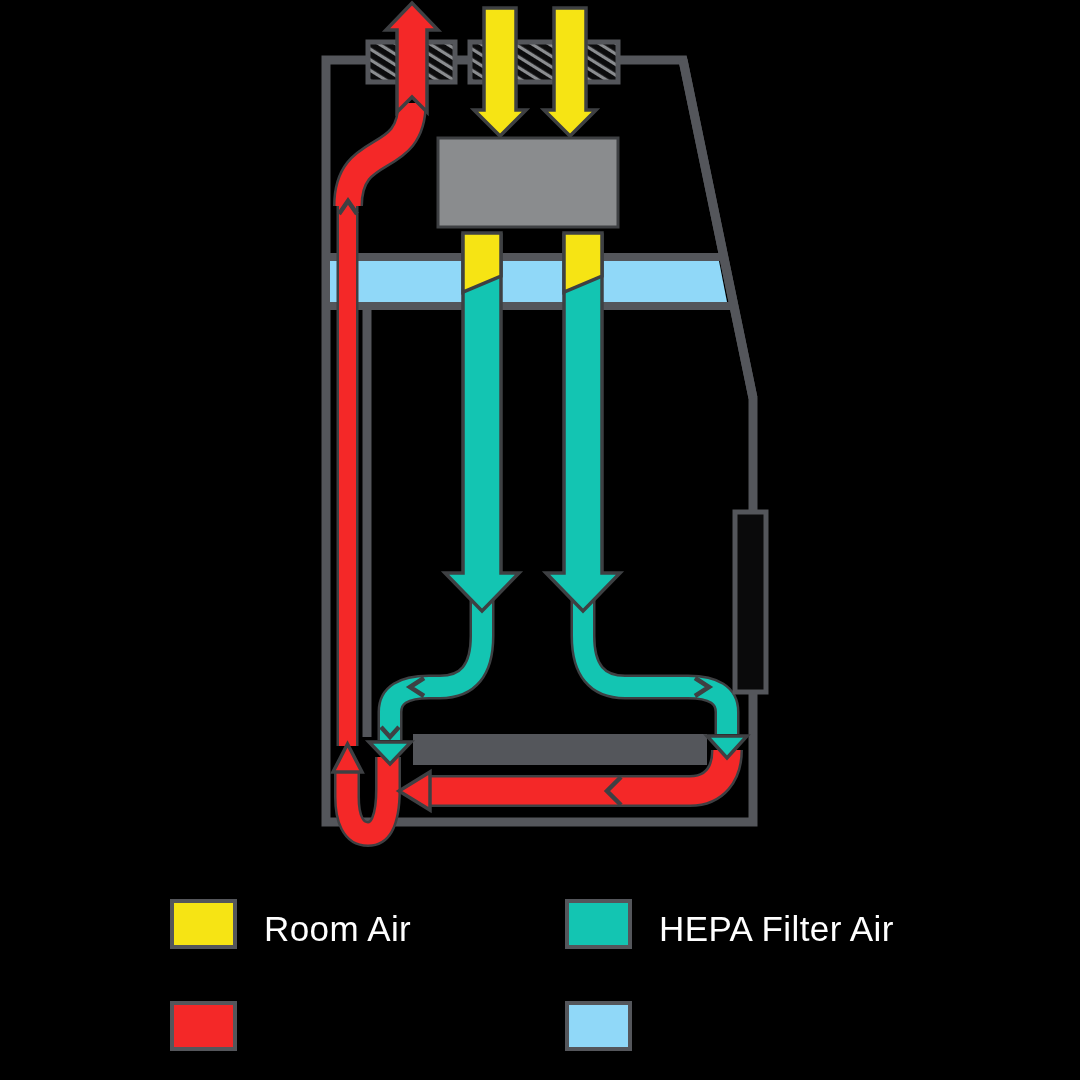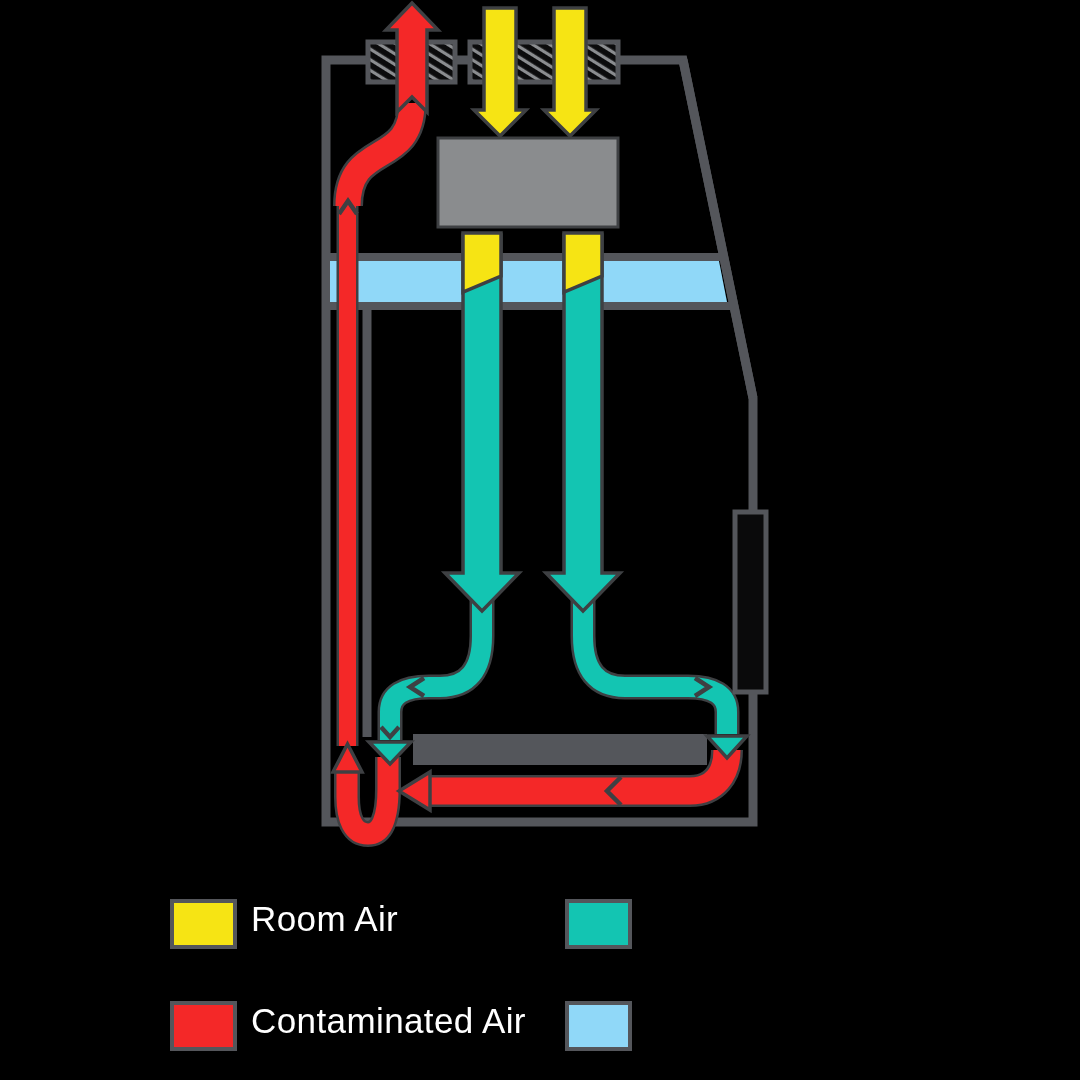--- a/index.html
+++ b/index.html
@@ -27,21 +27,21 @@
   
   .ol   {fill:none;stroke:var(--c-band_outline)}
   .red-b{fill:none;stroke:var(--c-contaminated_air)}
   .tea-b{fill:none;stroke:var(--c-hepa_air)}
   .f-red{fill:var(--c-contaminated_air);stroke:var(--c-band_outline);stroke-width:3.5}
   .f-tea{fill:var(--c-hepa_air);stroke:var(--c-band_outline);stroke-width:3.5}
   .f-yel{fill:var(--c-room_air);stroke:var(--c-band_outline);stroke-width:3.5}
   .chev {fill:none;stroke:var(--c-band_outline);stroke-width:4.5;stroke-linejoin:miter}
 
   
-  .legend-item{position:absolute;display:flex;align-items:flex-start;gap:14px}
+  .legend-item{position:absolute;display:flex;align-items:flex-end;gap:27px}
   .swatch{width:67px;height:50px;border:4px solid var(--c-outline);flex:0 0 auto}
   .sw-room{background:var(--c-room_air)}
   .sw-hepa-air{background:var(--c-hepa_air)}
   .sw-cont{background:var(--c-contaminated_air)}
   .sw-hepa-filter{background:var(--c-hepa_filter)}
   .legend-label{color:var(--c-text);font-size:35px;font-weight:400;letter-spacing:.4px;white-space:nowrap}
   #li-room{left:170px;top:899px}
   #li-hepa-air{left:565px;top:899px}
   #li-cont{left:170px;top:1001px}
   #li-hepa-filter{left:565px;top:1001px}
@@ -125,21 +125,21 @@
   <rect class="handle" x="735" y="512" width="31" height="180"></rect>
 </svg>
 
 <div>
   <div class="legend-item" id="li-room">
     <div class="swatch sw-room"></div>
     <div class="legend-label">Room Air</div>
   </div>
   <div class="legend-item" id="li-hepa-air">
     <div class="swatch sw-hepa-air"></div>
+    <div class="legend-label">HEPA Filter Air</div>
   </div>
   <div class="legend-item" id="li-cont">
     <div class="swatch sw-cont"></div>
-    <div class="legend-label">Contaminated Air</div>
   </div>
   <div class="legend-item" id="li-hepa-filter">
     <div class="swatch sw-hepa-filter"></div>
   </div>
 </div>
 
 </body></html>

